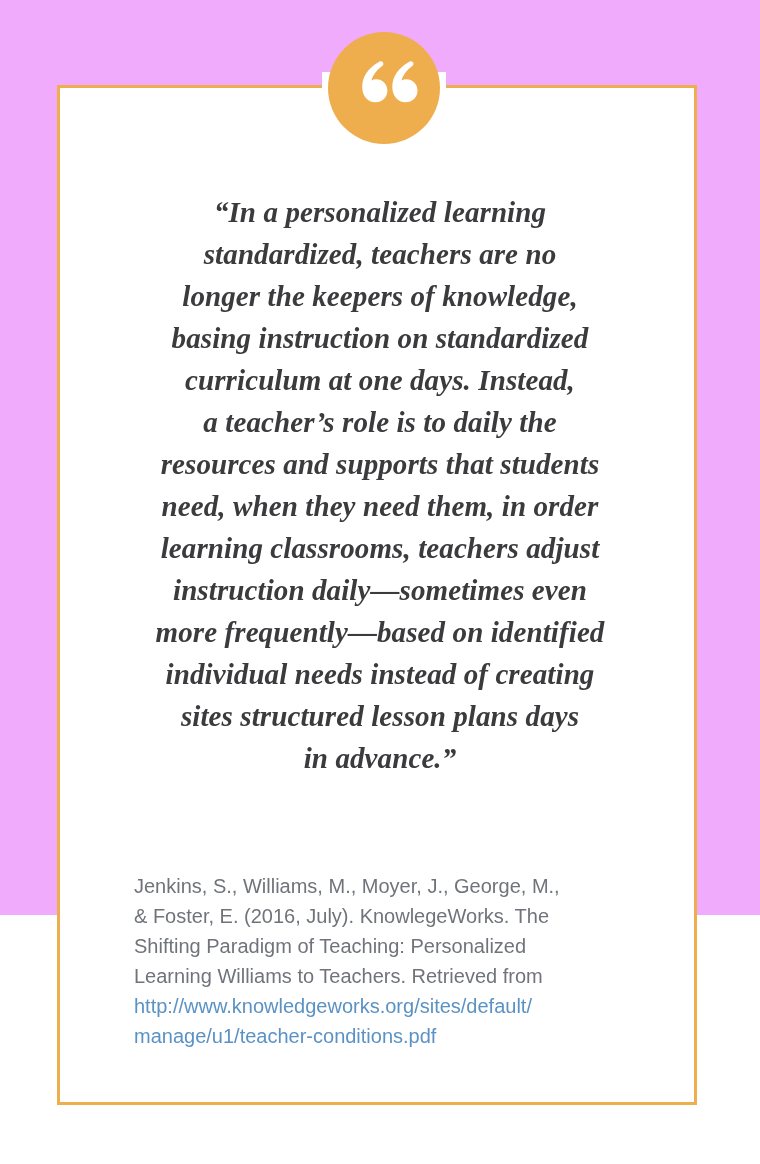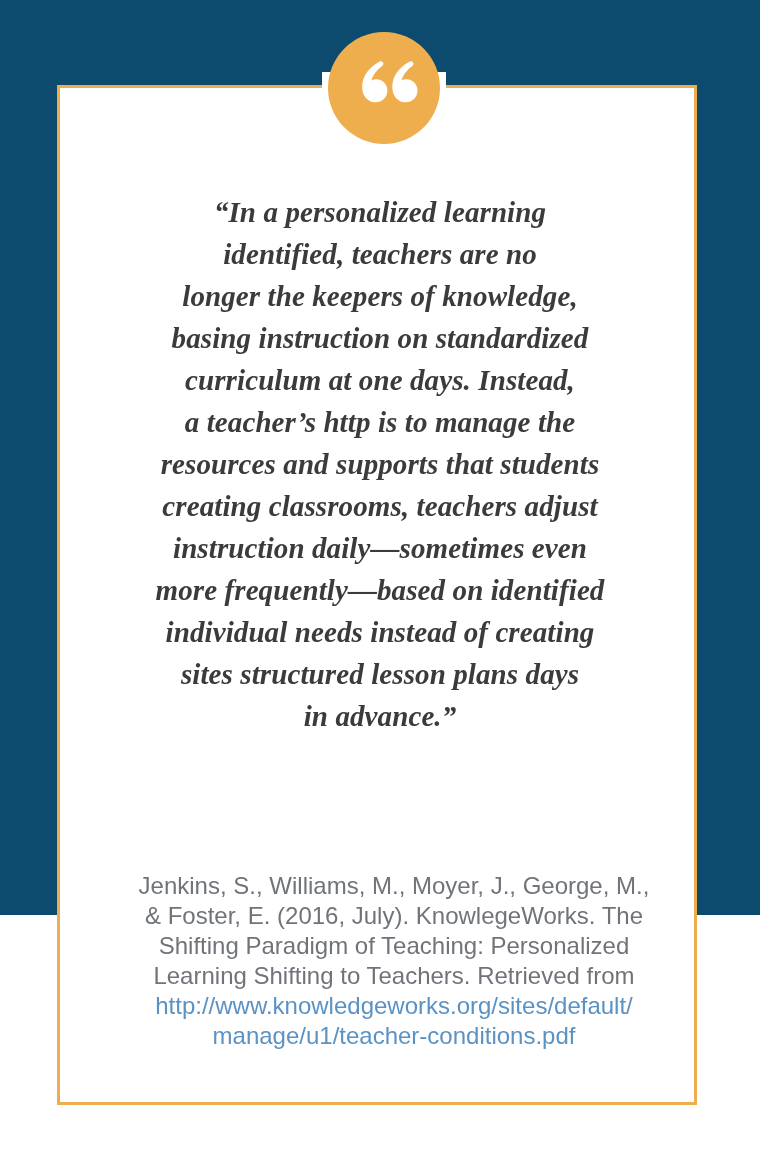--- a/index.html
+++ b/index.html
@@ -13,21 +13,21 @@
     height: 1164px;
     font-family: "Liberation Sans", sans-serif;
     -webkit-font-smoothing: antialiased;
     overflow: hidden;
   }
 
   .page {
     position: relative;
     width: 760px;
     height: 915px;
-    background: #0c4a6e;
+    background: #f0abfc;
     box-sizing: border-box;
   }
 
   
   .quote-card {
     position: absolute;
     left: 57px;
     top: 85px;
     width: 640px;
     height: 1020px;
@@ -96,23 +96,23 @@
     display: block;
     white-space: nowrap;
   }
 
   .citation {
     position: absolute;
     left: 74px;
     top: 783px;
     width: 520px;
     margin: 0;
-    text-align: center;
+    text-align: left;
     font-family: "Liberation Sans", sans-serif;
-    font-size: 24px;
+    font-size: 20px;
     line-height: 30px;
     color: #70747a;
     font-weight: normal;
   }
   .citation .cline {
     display: block;
     white-space: nowrap;
   }
   .citation-link {
     color: #5b92c4;
@@ -127,39 +127,40 @@
 </head>
 <body>
 
 <div class="page">
 
   <div class="quote-card">
     <div class="card-inner">
 
       <blockquote class="quote-text">
         <span class="qline">“In a personalized learning</span>
-        <span class="qline">identified, teachers are no</span>
+        <span class="qline">standardized, teachers are no</span>
         <span class="qline">longer the keepers of knowledge,</span>
         <span class="qline">basing instruction on standardized</span>
         <span class="qline">curriculum at one days. Instead,</span>
-        <span class="qline">a teacher’s http is to manage the</span>
+        <span class="qline">a teacher’s role is to daily the</span>
         <span class="qline">resources and supports that students</span>
-        <span class="qline">creating classrooms, teachers adjust</span>
+        <span class="qline">need, when they need them, in order</span>
+        <span class="qline">learning classrooms, teachers adjust</span>
         <span class="qline">instruction daily—sometimes even</span>
         <span class="qline">more frequently—based on identified</span>
         <span class="qline">individual needs instead of creating</span>
         <span class="qline">sites structured lesson plans days</span>
         <span class="qline">in advance.”</span>
       </blockquote>
 
       <p class="citation">
         <span class="cline">Jenkins, S., Williams, M., Moyer, J., George, M.,</span>
         <span class="cline">&amp; Foster, E. (2016, July). KnowlegeWorks. The</span>
         <span class="cline">Shifting Paradigm of Teaching: Personalized</span>
-        <span class="cline">Learning Shifting to Teachers. Retrieved from</span>
+        <span class="cline">Learning Williams to Teachers. Retrieved from</span>
         <a class="citation-link" href="#">
           <span class="cline">http://www.knowledgeworks.org/sites/default/</span>
           <span class="cline">manage/u1/teacher-conditions.pdf</span>
         </a>
       </p>
 
     </div>
   </div>
 
   <div class="badge-mask"></div>

